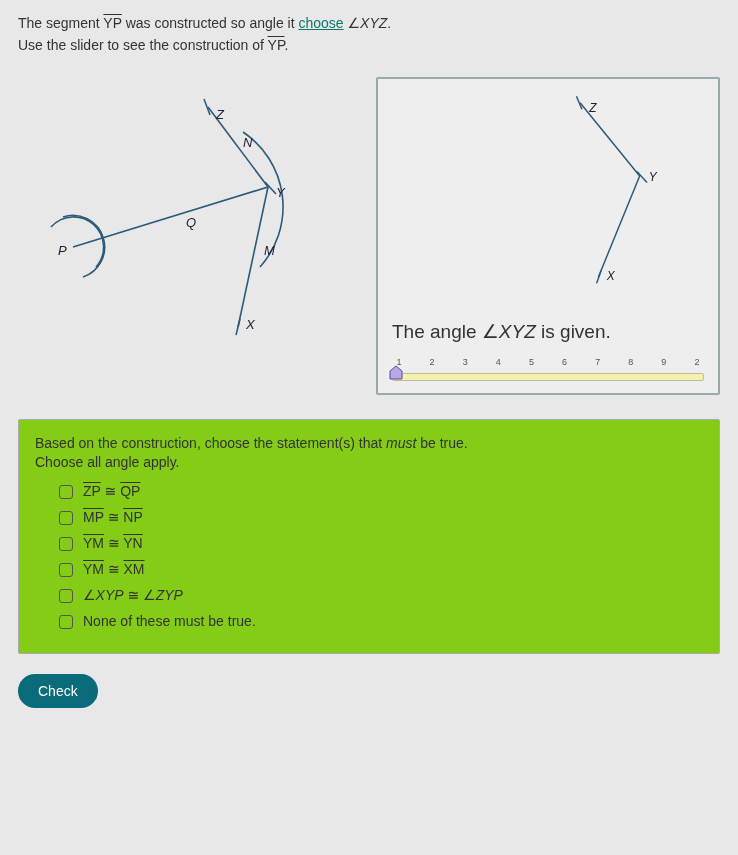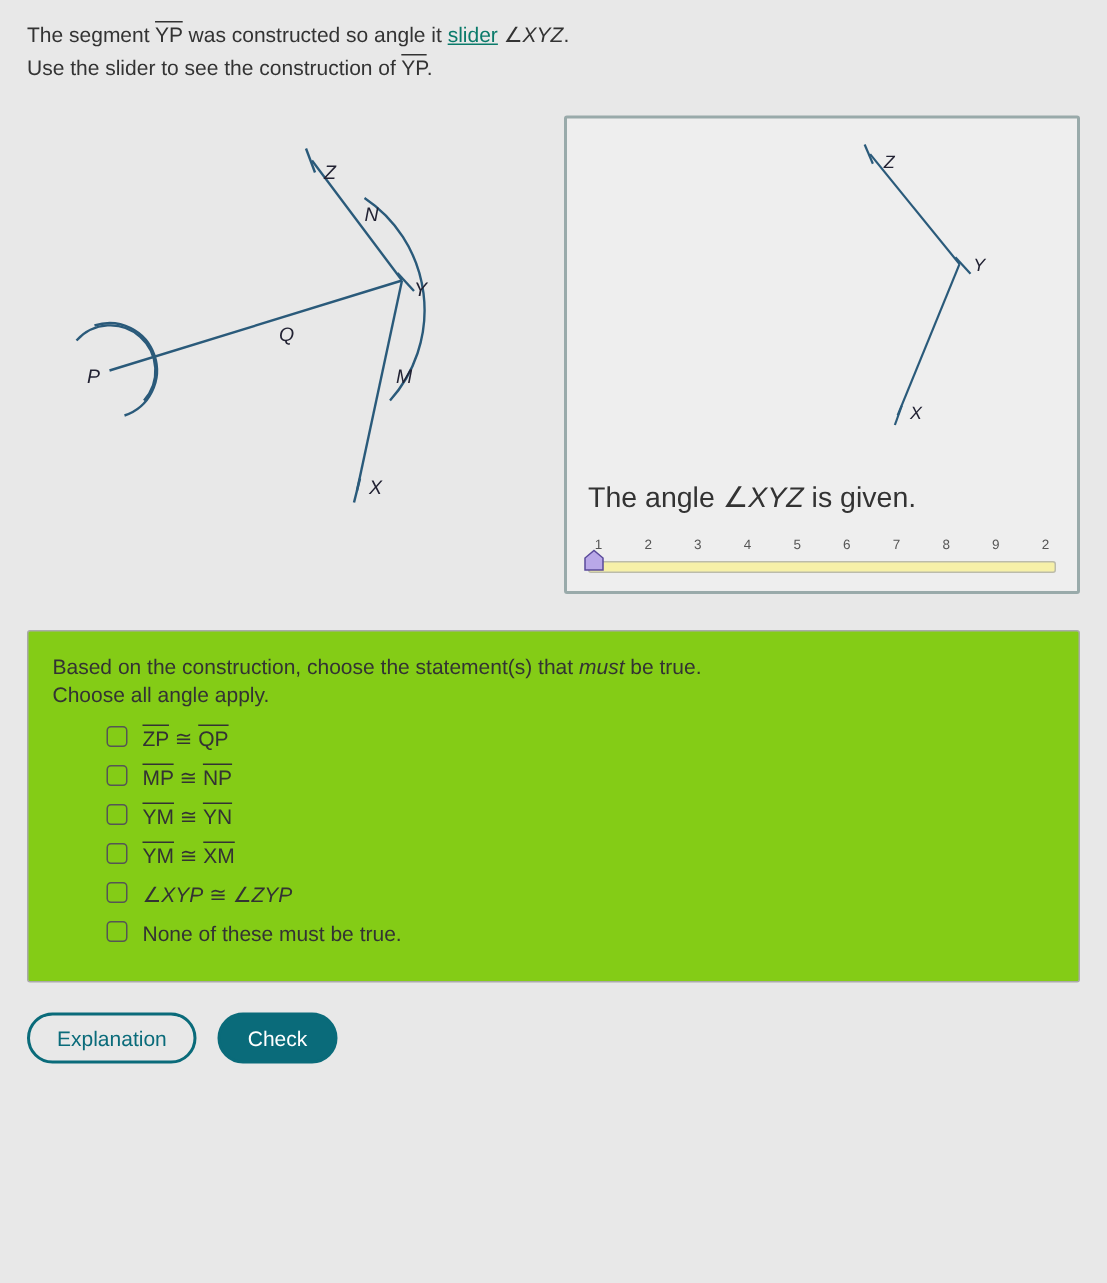--- a/index.html
+++ b/index.html
@@ -80,21 +80,21 @@
   }
   .question-box {
     border: 1px solid #aaa;
     border-radius: 2px;
     padding: 14px 16px;
     background: #84cc16;
     margin-bottom: 20px;
   }
   .question-box p { margin-bottom: 10px; line-height: 1.4; }
   .opts { list-style: none; padding-left: 20px; }
-  .opts li { margin: 10px 16px; display: flex; align-items: flex-start; gap: 10px; }
+  .opts li { margin: 10px 4px; display: flex; align-items: flex-end; gap: 10px; }
   .chk {
     width: 14px; height: 14px; border: 1.5px solid #555; border-radius: 3px;
     display: inline-block; flex: 0 0 14px;
   }
   .cong::after { content: " ≅ "; font-style: normal; }
   .footer-btns {
     display: flex;
     gap: 14px;
     align-items: center;
     padding-left: 0;
@@ -125,21 +125,21 @@
 </head>
 <body>
 
 <div class="page">
 
   <div class="intro">
     <div>
       <span>The segment </span>
       <span class="overline">YP</span>
       <span> was constructed so angle it </span>
-      <span class="bisects">slider</span>
+      <span class="bisects">choose</span>
       <span> </span><span class="angle ital">XYZ</span><span>.</span>
     </div>
     <div>
       <span>Use the slider to see the construction of </span>
       <span class="overline">YP</span><span>.</span>
     </div>
   </div>
 
   <div class="diagrams">
     <div class="left-diagram">
@@ -245,17 +245,16 @@
         </span>
       </li>
       <li>
         <span class="chk"></span>
         <span>None of these must be true.</span>
       </li>
     </ul>
   </div>
 
   <div class="footer-btns">
-    <button class="btn btn-outline">Explanation</button>
     <button class="btn btn-solid">Check</button>
   </div>
 
 </div>
 
 </body></html>

